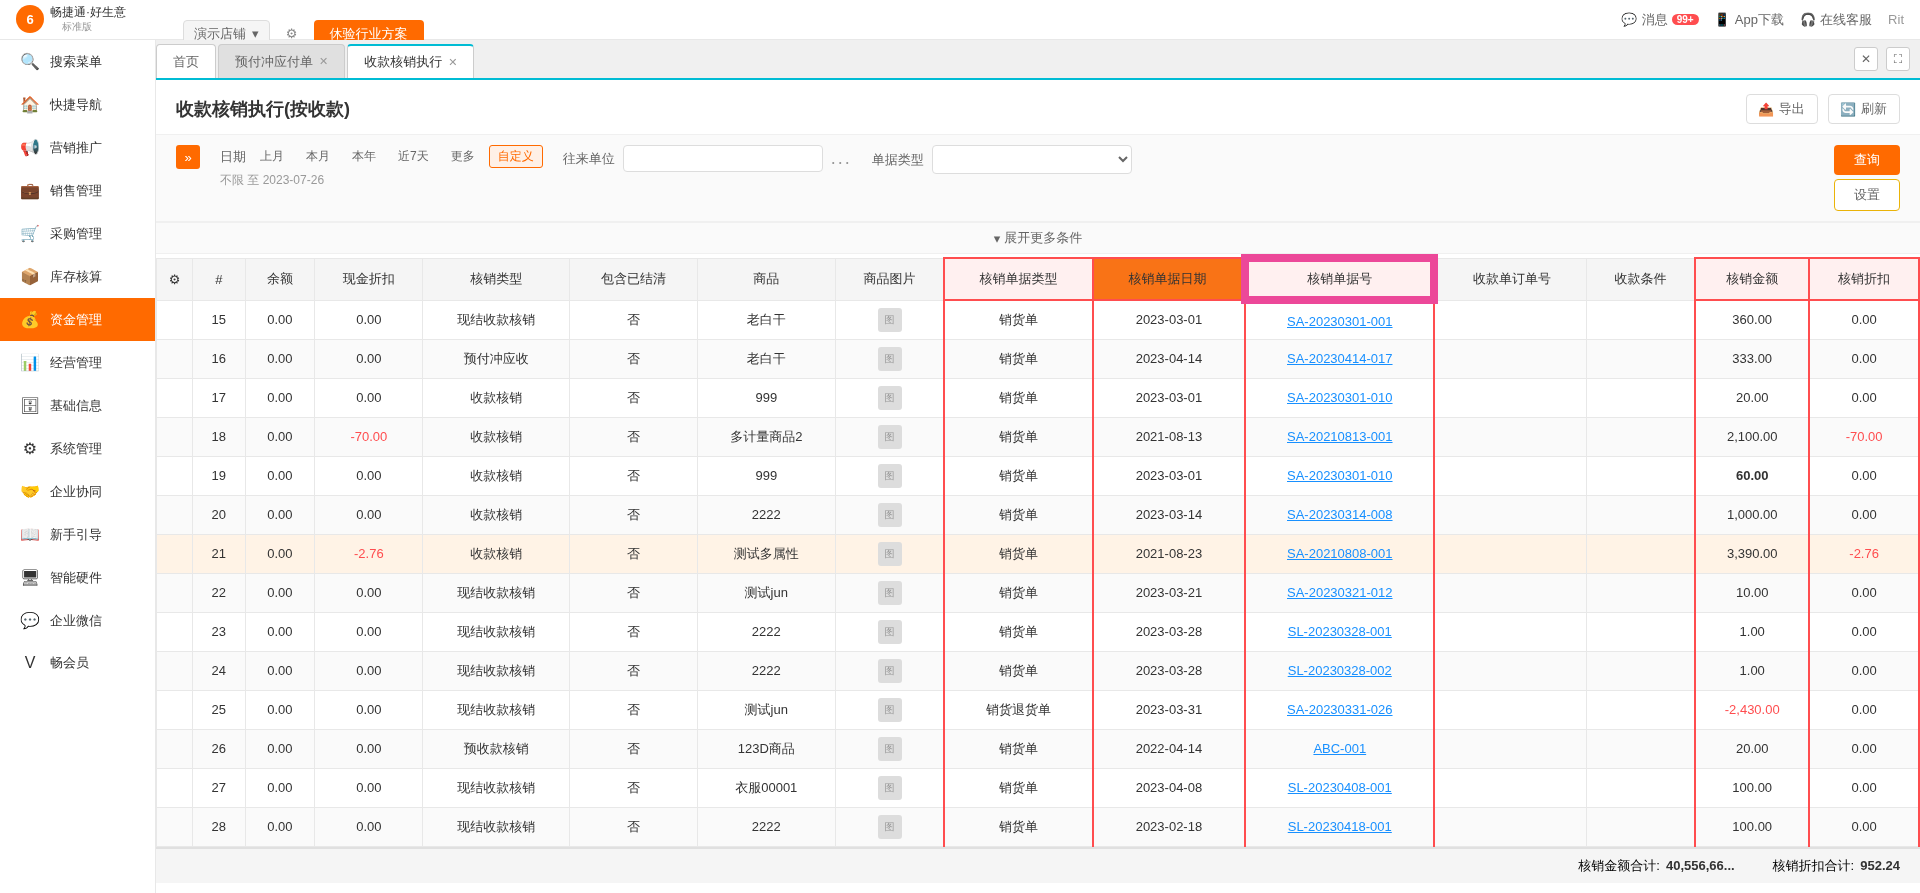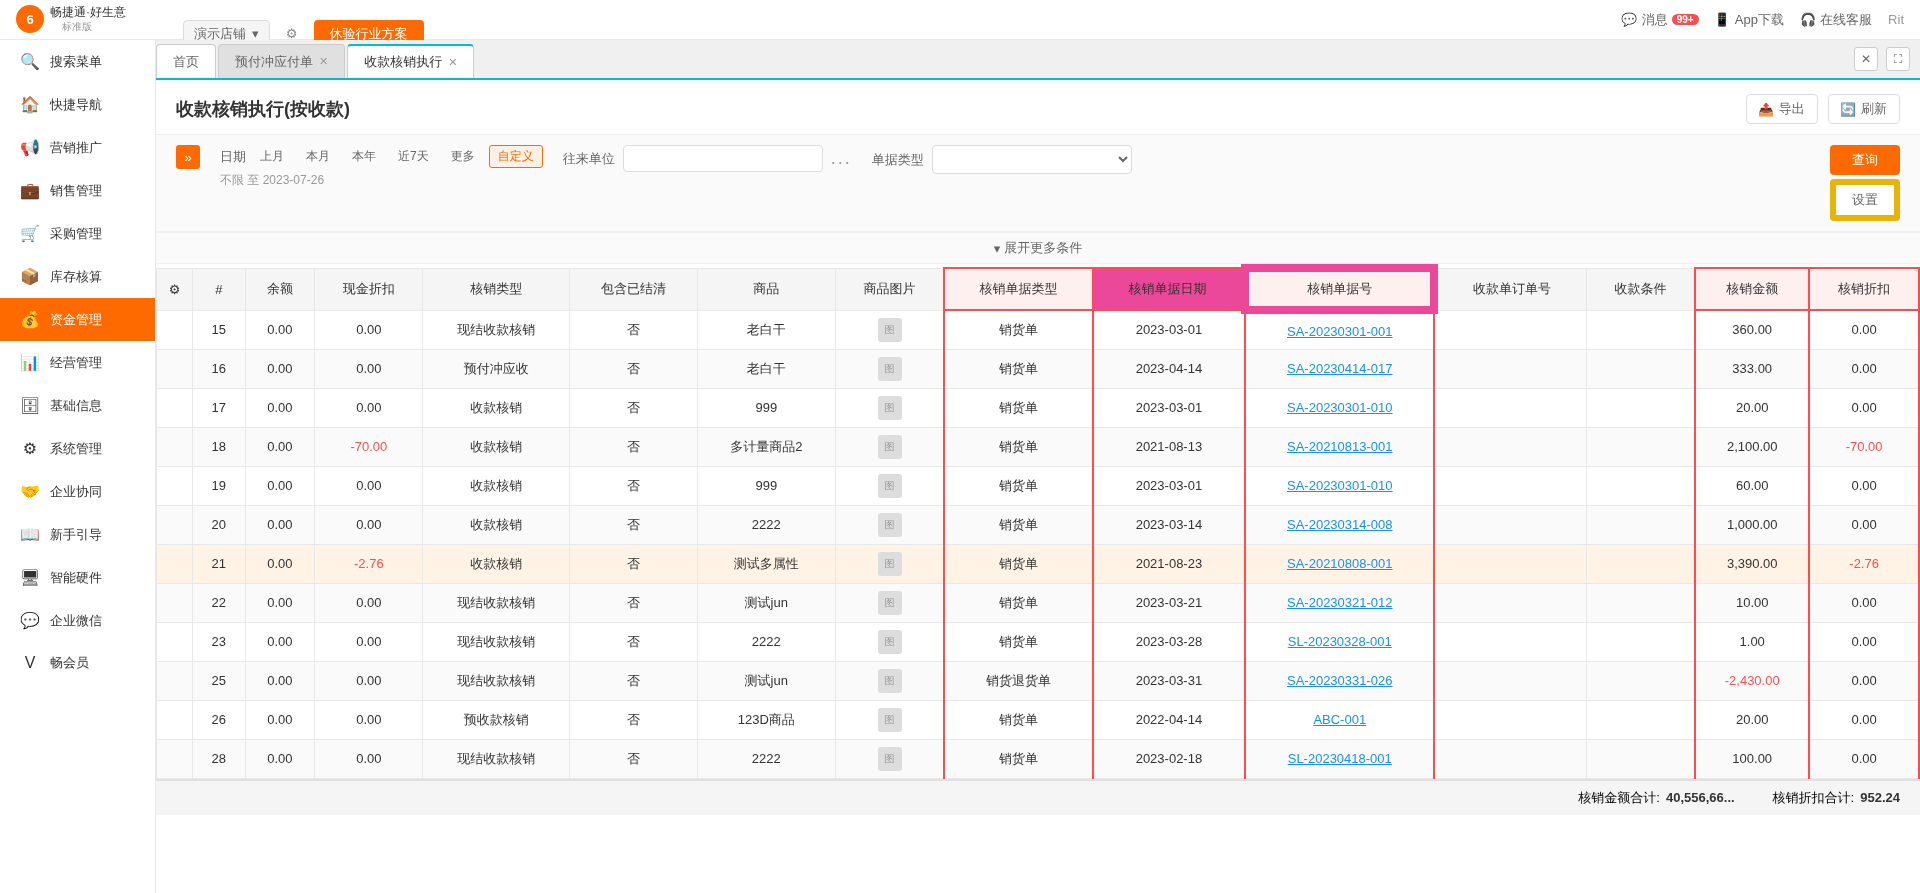--- a/index.html
+++ b/index.html
@@ -176,21 +176,21 @@
     .filter-dots { color: #999; font-size: 18px; letter-spacing: 2px; }
     .filter-select {
       border: 1px solid #ddd; border-radius: 4px; padding: 5px 10px;
       width: 200px; color: #666; font-size: 13px; background: #fff;
     }
     .btn-query {
       background: #ff6a00; color: #fff; border: none; border-radius: 4px;
       padding: 6px 20px; cursor: pointer; font-size: 13px;
     }
     .btn-setting {
-      border: 6px solid #eab308; background: #fff; color: #666;
+      border: 1px solid #eab308; background: #fff; color: #666;
       border-radius: 4px; padding: 6px 16px; cursor: pointer; font-size: 13px;
     }
     .expand-more-bar {
       display: flex; align-items: center; justify-content: center;
       padding: 6px; border-top: 1px solid #f0f0f0; border-bottom: 1px solid #f0f0f0;
       background: #fafafa; cursor: pointer; color: #666; font-size: 12px; gap: 4px;
     }
 
     
     .table-wrapper {
@@ -412,21 +412,21 @@
           <tr>
             <th class="gear-cell">⚙</th>
             <th>#</th>
             <th>余额</th>
             <th>现金折扣</th>
             <th>核销类型</th>
             <th>包含已结清</th>
             <th>商品</th>
             <th>商品图片</th>
             <th style="border:2px solid #ff4d4f;background:#fff0f0;">核销单据类型</th>
-            <th style="border:2px solid #ff4d4f;background:#ec4899;">核销单据日期</th>
+            <th style="border:2px solid #ff4d4f;background:#f97316;">核销单据日期</th>
             <th style="border:8px solid #ec4899;background:#fff0f0;">核销单据号</th>
             <th>收款单订单号</th>
             <th>收款条件</th>
             <th style="border:2px solid #ff4d4f;background:#fff0f0;">核销金额</th>
             <th style="border:2px solid #ff4d4f;background:#fff0f0;">核销折扣</th>
           </tr>
         </thead>
         <tbody id="table-body">
         <tr>
     <td class="gear-cell"></td>
@@ -513,21 +513,21 @@
     <td>否</td>
     <td>999</td>
     <td>
       <div style="width:24px;height:24px;background:#ddd;border-radius:3px;margin:auto;display:flex;align-items:center;justify-content:center;font-size:10px;color:#999;">图</div>
     </td>
     <td style="border-left:2px solid #ff4d4f;border-right:2px solid #ff4d4f;">销货单</td>
     <td style="border-left:2px solid #ff4d4f;border-right:2px solid #ff4d4f;">2023-03-01</td>
     <td style="border-left:2px solid #ff4d4f;border-right:2px solid #ff4d4f;"><span class="link-text">SA-20230301-010</span></td>
     <td></td>
     <td></td>
-    <td class="" style="border-left:2px solid #ff4d4f;border-right:2px solid #ff4d4f;">60.00</td>
+    <td class="" style="border-left:2px solid #ff4d4f;border-right:2px solid #ff4d4f;font-weight:bold;">60.00</td>
     <td class="" style="border-left:2px solid #ff4d4f;border-right:2px solid #ff4d4f;">0.00</td>
   </tr>
             <tr>
     <td class="gear-cell"></td>
     <td>20</td>
     <td>0.00</td>
     <td class="">0.00</td>
     <td>收款核销</td>
     <td>否</td>
     <td>2222</td>
@@ -594,20 +594,39 @@
     <td style="border-left:2px solid #ff4d4f;border-right:2px solid #ff4d4f;">销货单</td>
     <td style="border-left:2px solid #ff4d4f;border-right:2px solid #ff4d4f;">2023-03-28</td>
     <td style="border-left:2px solid #ff4d4f;border-right:2px solid #ff4d4f;"><span class="link-text">SL-20230328-001</span></td>
     <td></td>
     <td></td>
     <td class="" style="border-left:2px solid #ff4d4f;border-right:2px solid #ff4d4f;">1.00</td>
     <td class="" style="border-left:2px solid #ff4d4f;border-right:2px solid #ff4d4f;">0.00</td>
   </tr>
             <tr>
     <td class="gear-cell"></td>
+    <td>24</td>
+    <td>0.00</td>
+    <td class="">0.00</td>
+    <td>现结收款核销</td>
+    <td>否</td>
+    <td>2222</td>
+    <td>
+      <div style="width:24px;height:24px;background:#ddd;border-radius:3px;margin:auto;display:flex;align-items:center;justify-content:center;font-size:10px;color:#999;">图</div>
+    </td>
+    <td style="border-left:2px solid #ff4d4f;border-right:2px solid #ff4d4f;">销货单</td>
+    <td style="border-left:2px solid #ff4d4f;border-right:2px solid #ff4d4f;">2023-03-28</td>
+    <td style="border-left:2px solid #ff4d4f;border-right:2px solid #ff4d4f;"><span class="link-text">SL-20230328-002</span></td>
+    <td></td>
+    <td></td>
+    <td class="" style="border-left:2px solid #ff4d4f;border-right:2px solid #ff4d4f;">1.00</td>
+    <td class="" style="border-left:2px solid #ff4d4f;border-right:2px solid #ff4d4f;">0.00</td>
+  </tr>
+            <tr>
+    <td class="gear-cell"></td>
     <td>25</td>
     <td>0.00</td>
     <td class="">0.00</td>
     <td>现结收款核销</td>
     <td>否</td>
     <td>测试jun</td>
     <td>
       <div style="width:24px;height:24px;background:#ddd;border-radius:3px;margin:auto;display:flex;align-items:center;justify-content:center;font-size:10px;color:#999;">图</div>
     </td>
     <td style="border-left:2px solid #ff4d4f;border-right:2px solid #ff4d4f;">销货退货单</td>
@@ -628,20 +647,39 @@
     <td>123D商品</td>
     <td>
       <div style="width:24px;height:24px;background:#ddd;border-radius:3px;margin:auto;display:flex;align-items:center;justify-content:center;font-size:10px;color:#999;">图</div>
     </td>
     <td style="border-left:2px solid #ff4d4f;border-right:2px solid #ff4d4f;">销货单</td>
     <td style="border-left:2px solid #ff4d4f;border-right:2px solid #ff4d4f;">2022-04-14</td>
     <td style="border-left:2px solid #ff4d4f;border-right:2px solid #ff4d4f;"><span class="link-text">ABC-001</span></td>
     <td></td>
     <td></td>
     <td class="" style="border-left:2px solid #ff4d4f;border-right:2px solid #ff4d4f;">20.00</td>
+    <td class="" style="border-left:2px solid #ff4d4f;border-right:2px solid #ff4d4f;">0.00</td>
+  </tr>
+            <tr>
+    <td class="gear-cell"></td>
+    <td>27</td>
+    <td>0.00</td>
+    <td class="">0.00</td>
+    <td>现结收款核销</td>
+    <td>否</td>
+    <td>衣服00001</td>
+    <td>
+      <div style="width:24px;height:24px;background:#ddd;border-radius:3px;margin:auto;display:flex;align-items:center;justify-content:center;font-size:10px;color:#999;">图</div>
+    </td>
+    <td style="border-left:2px solid #ff4d4f;border-right:2px solid #ff4d4f;">销货单</td>
+    <td style="border-left:2px solid #ff4d4f;border-right:2px solid #ff4d4f;">2023-04-08</td>
+    <td style="border-left:2px solid #ff4d4f;border-right:2px solid #ff4d4f;"><span class="link-text">SL-20230408-001</span></td>
+    <td></td>
+    <td></td>
+    <td class="" style="border-left:2px solid #ff4d4f;border-right:2px solid #ff4d4f;">100.00</td>
     <td class="" style="border-left:2px solid #ff4d4f;border-right:2px solid #ff4d4f;">0.00</td>
   </tr>
             <tr>
     <td class="gear-cell"></td>
     <td>28</td>
     <td>0.00</td>
     <td class="">0.00</td>
     <td>现结收款核销</td>
     <td>否</td>
     <td>2222</td>

